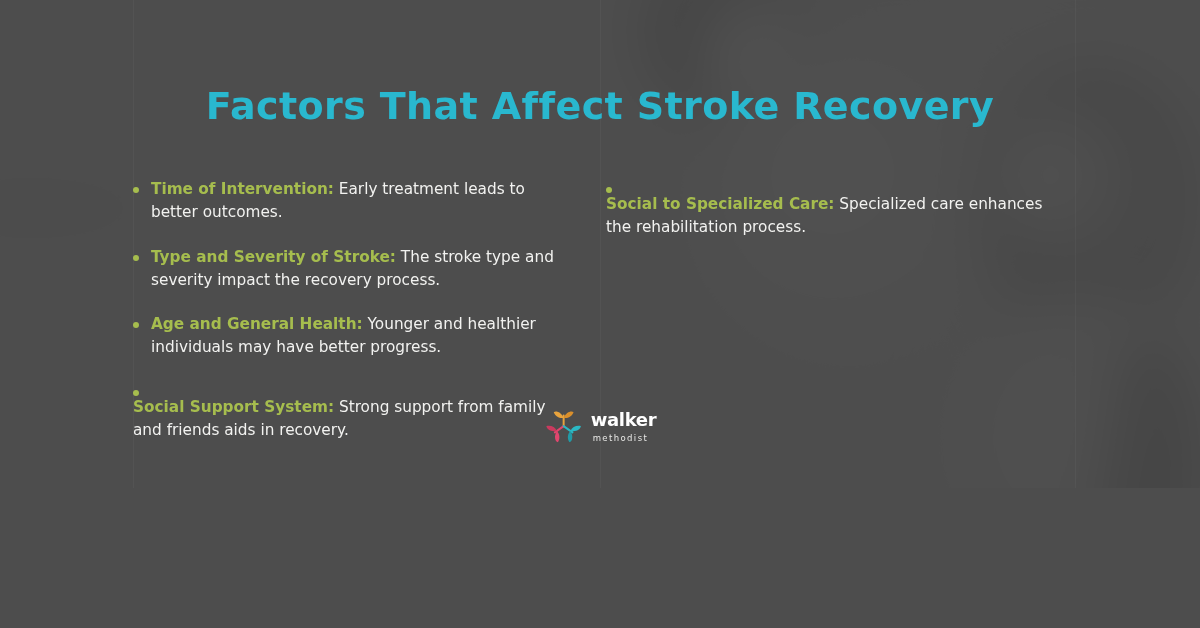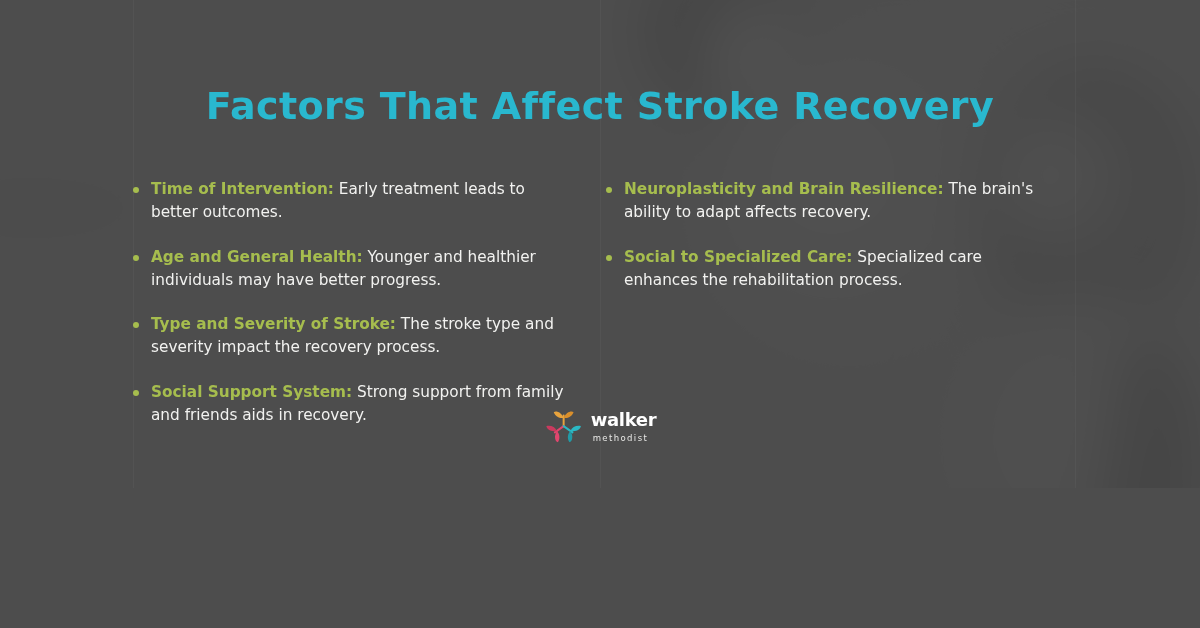--- a/index.html
+++ b/index.html
@@ -124,21 +124,21 @@
     display:flex;
     gap:36px;
   }
   .col { width:437px; }
 
   .bullet-item {
     display:flex;
     align-items:flex-start;
     margin-bottom:21px;
   }
-  .bullet-item:last-child { margin-bottom:0; }
+  .bullet-item:last-child { margin-bottom:0;flex-direction:column; }
 
   .dot {
     flex:0 0 auto;
     width:6px; height:6px;
     border-radius:50%;
     background:#a6bd4e;
     margin-top:9px;
     margin-right:12px;
   }
 
@@ -216,51 +216,45 @@
         <div class="bullet-item">
           <span class="dot"></span>
           <div class="bullet-text">
             <span class="lead">Time of Intervention:</span><span> Early treatment leads to better outcomes.</span>
           </div>
         </div>
 
         <div class="bullet-item">
           <span class="dot"></span>
           <div class="bullet-text">
+            <span class="lead">Type and Severity of Stroke:</span><span> The stroke type and severity impact the recovery process.</span>
+          </div>
+        </div>
+
+        <div class="bullet-item">
+          <span class="dot"></span>
+          <div class="bullet-text">
             <span class="lead">Age and General Health:</span><span> Younger and healthier individuals may have better progress.</span>
           </div>
         </div>
 
-        <div class="bullet-item">
-          <span class="dot"></span>
-          <div class="bullet-text">
-            <span class="lead">Type and Severity of Stroke:</span><span> The stroke type and severity impact the recovery process.</span>
-          </div>
-        </div>
-
 
         <div class="bullet-item">
           <span class="dot"></span>
           <div class="bullet-text">
             <span class="lead">Social Support System:</span><span> Strong support from family and friends aids in recovery.</span>
           </div>
         </div>
 
       </div>
 
       <div class="col">
 
 
 
-        <div class="bullet-item">
-          <span class="dot"></span>
-          <div class="bullet-text">
-            <span class="lead">Neuroplasticity and Brain Resilience:</span><span> The brain's ability to adapt affects recovery.</span>
-          </div>
-        </div>
 
         <div class="bullet-item">
           <span class="dot"></span>
           <div class="bullet-text">
             <span class="lead">Social to Specialized Care:</span><span> Specialized care enhances the rehabilitation process.</span>
           </div>
         </div>
 
 
       </div>

